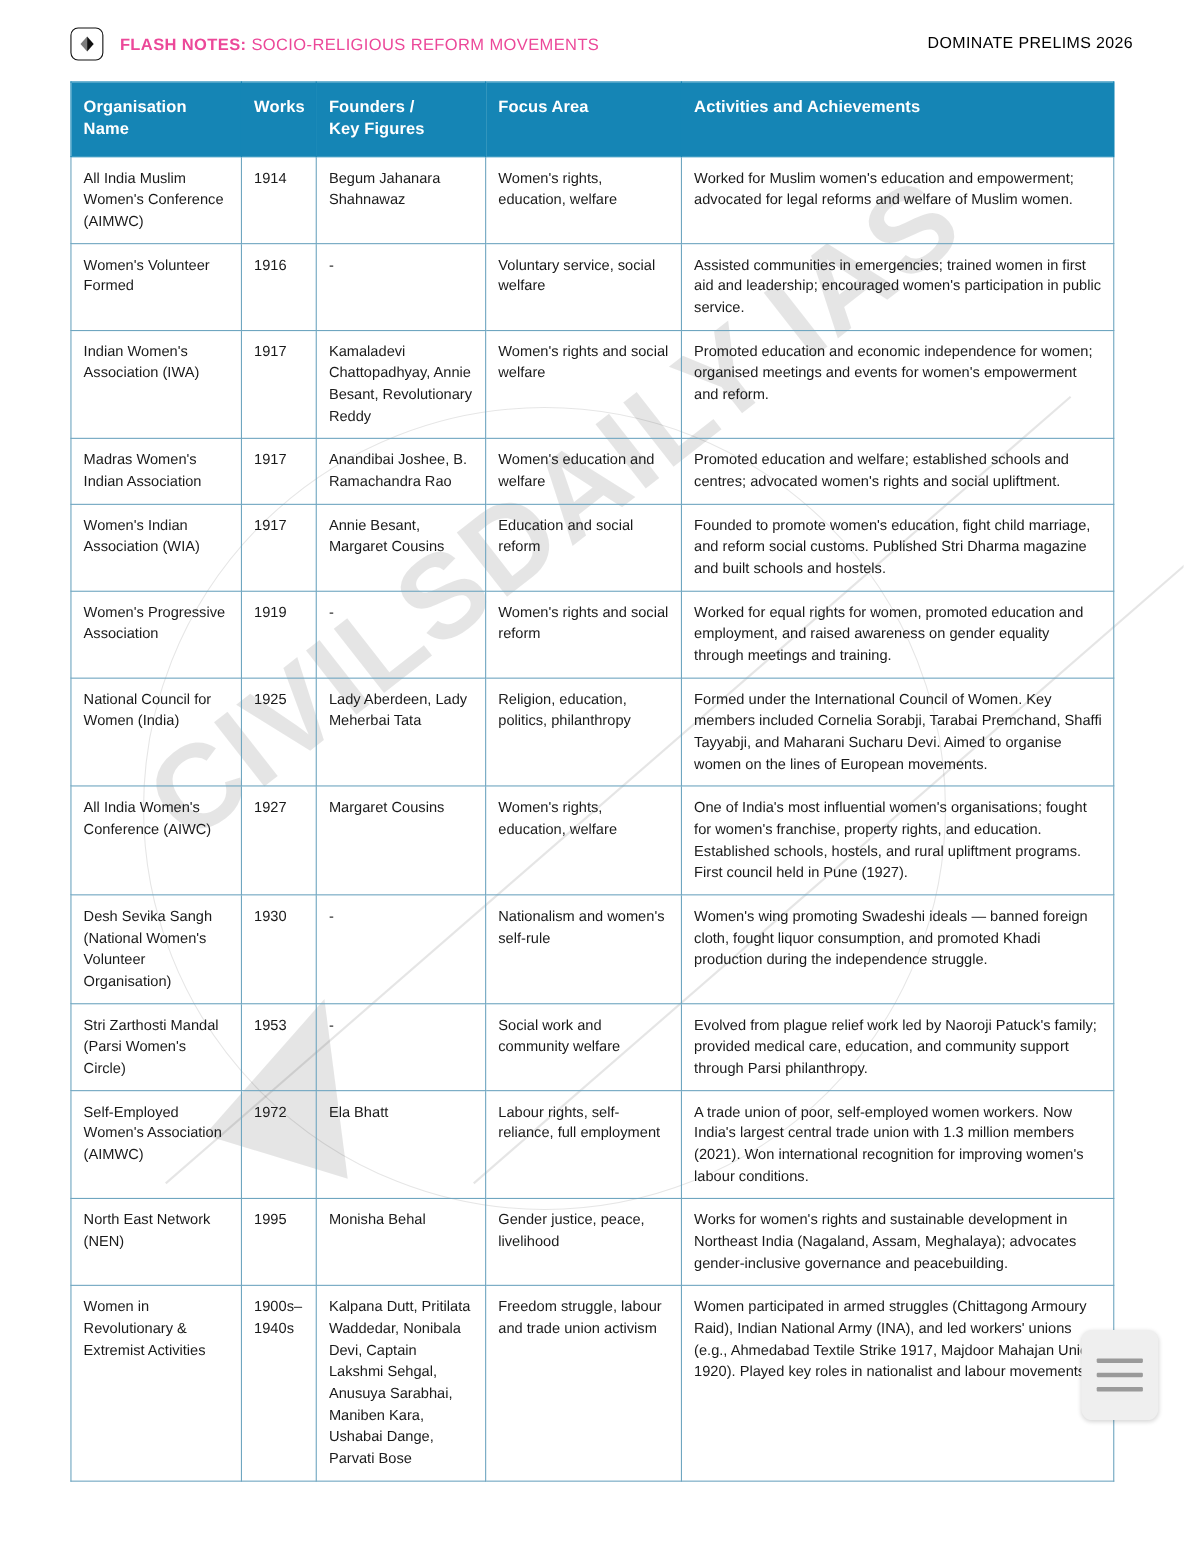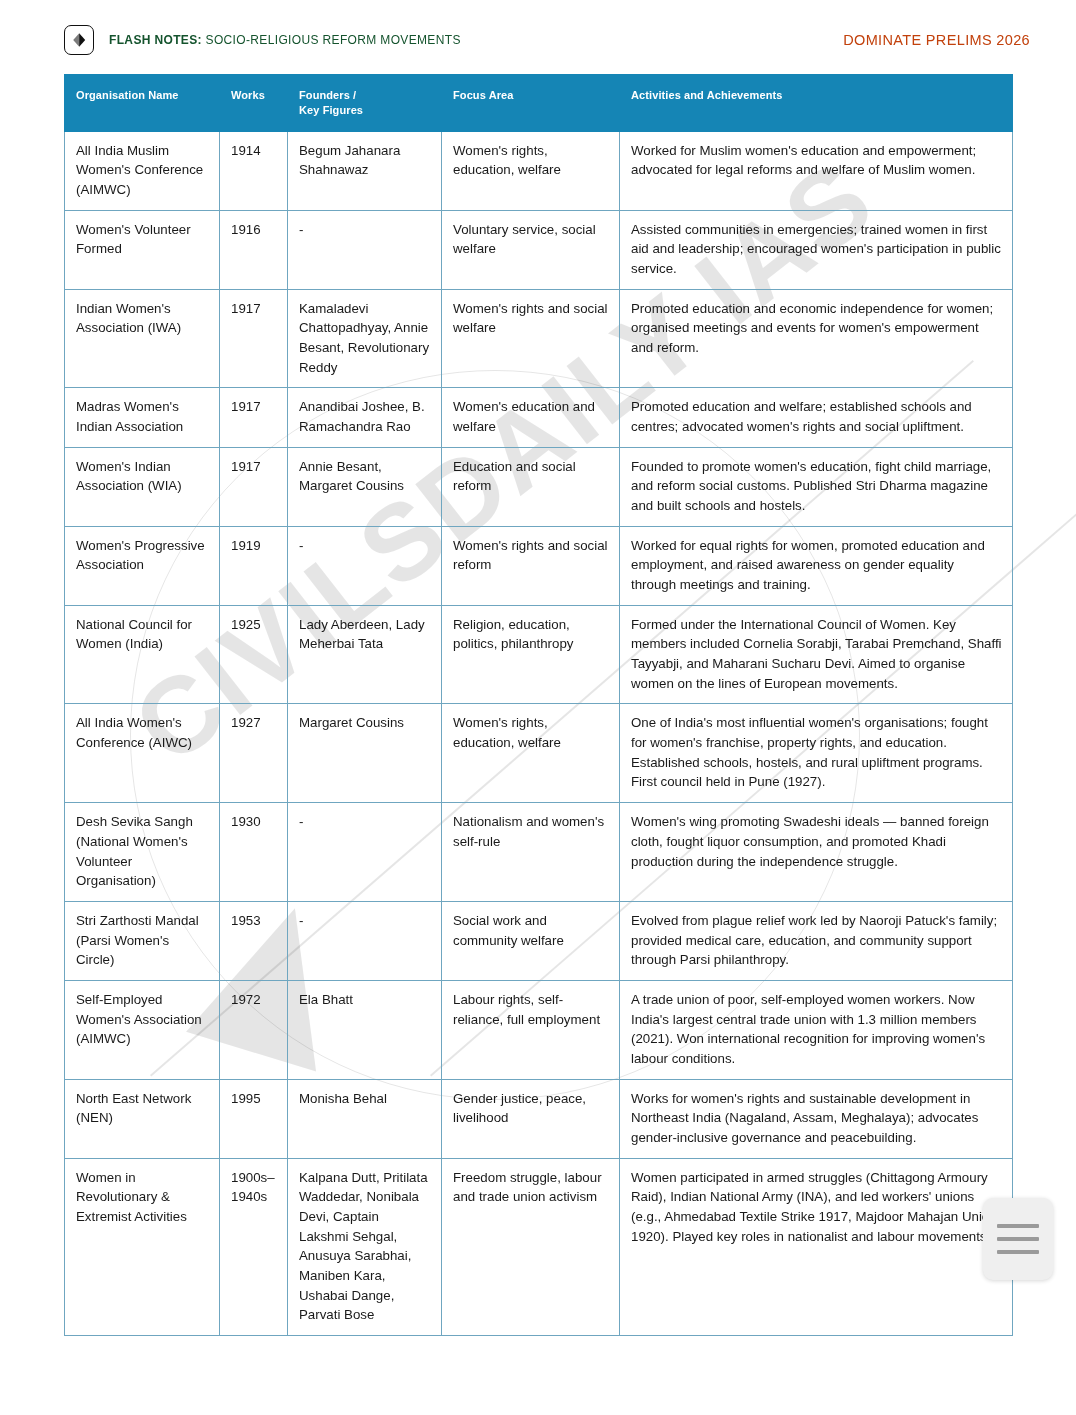--- a/index.html
+++ b/index.html
@@ -94,47 +94,47 @@
     height: 30px;
     border: 1.6px solid #111;
     border-radius: 7px;
     display: flex;
     align-items: center;
     justify-content: center;
     flex: none;
   }
   .logo-box svg { display: block; }
   .header-title {
-    font-size: 12px;
+    font-size: 15px;
     letter-spacing: 0.35px;
-    color: #14532d;
+    color: #ec4899;
     white-space: nowrap;
   }
   .header-title .bold { font-weight: bold; }
   .header-right {
     font-size: 14.5px;
     letter-spacing: 0.35px;
-    color: #c2410c;
+    color: #000000;
     white-space: nowrap;
   }
 
   
   .table-wrap {
     margin: 16px 64px 0 64px;
   }
   table.flash-table {
     border-collapse: collapse;
     width: 948px;
     table-layout: fixed;
     background: transparent;
   }
   table.flash-table thead th {
     background: #1585b5;
     color: #ffffff;
-    font-size: 11px;
+    font-size: 15px;
     font-weight: bold;
     text-align: left;
     padding: 13px 10px 13px 11px;
     vertical-align: top;
     line-height: 1.35;
     border: 1px solid #1585b5;
     letter-spacing: 0.1px;
   }
   table.flash-table tbody td {
     border: 1px solid #6fa6c0;

